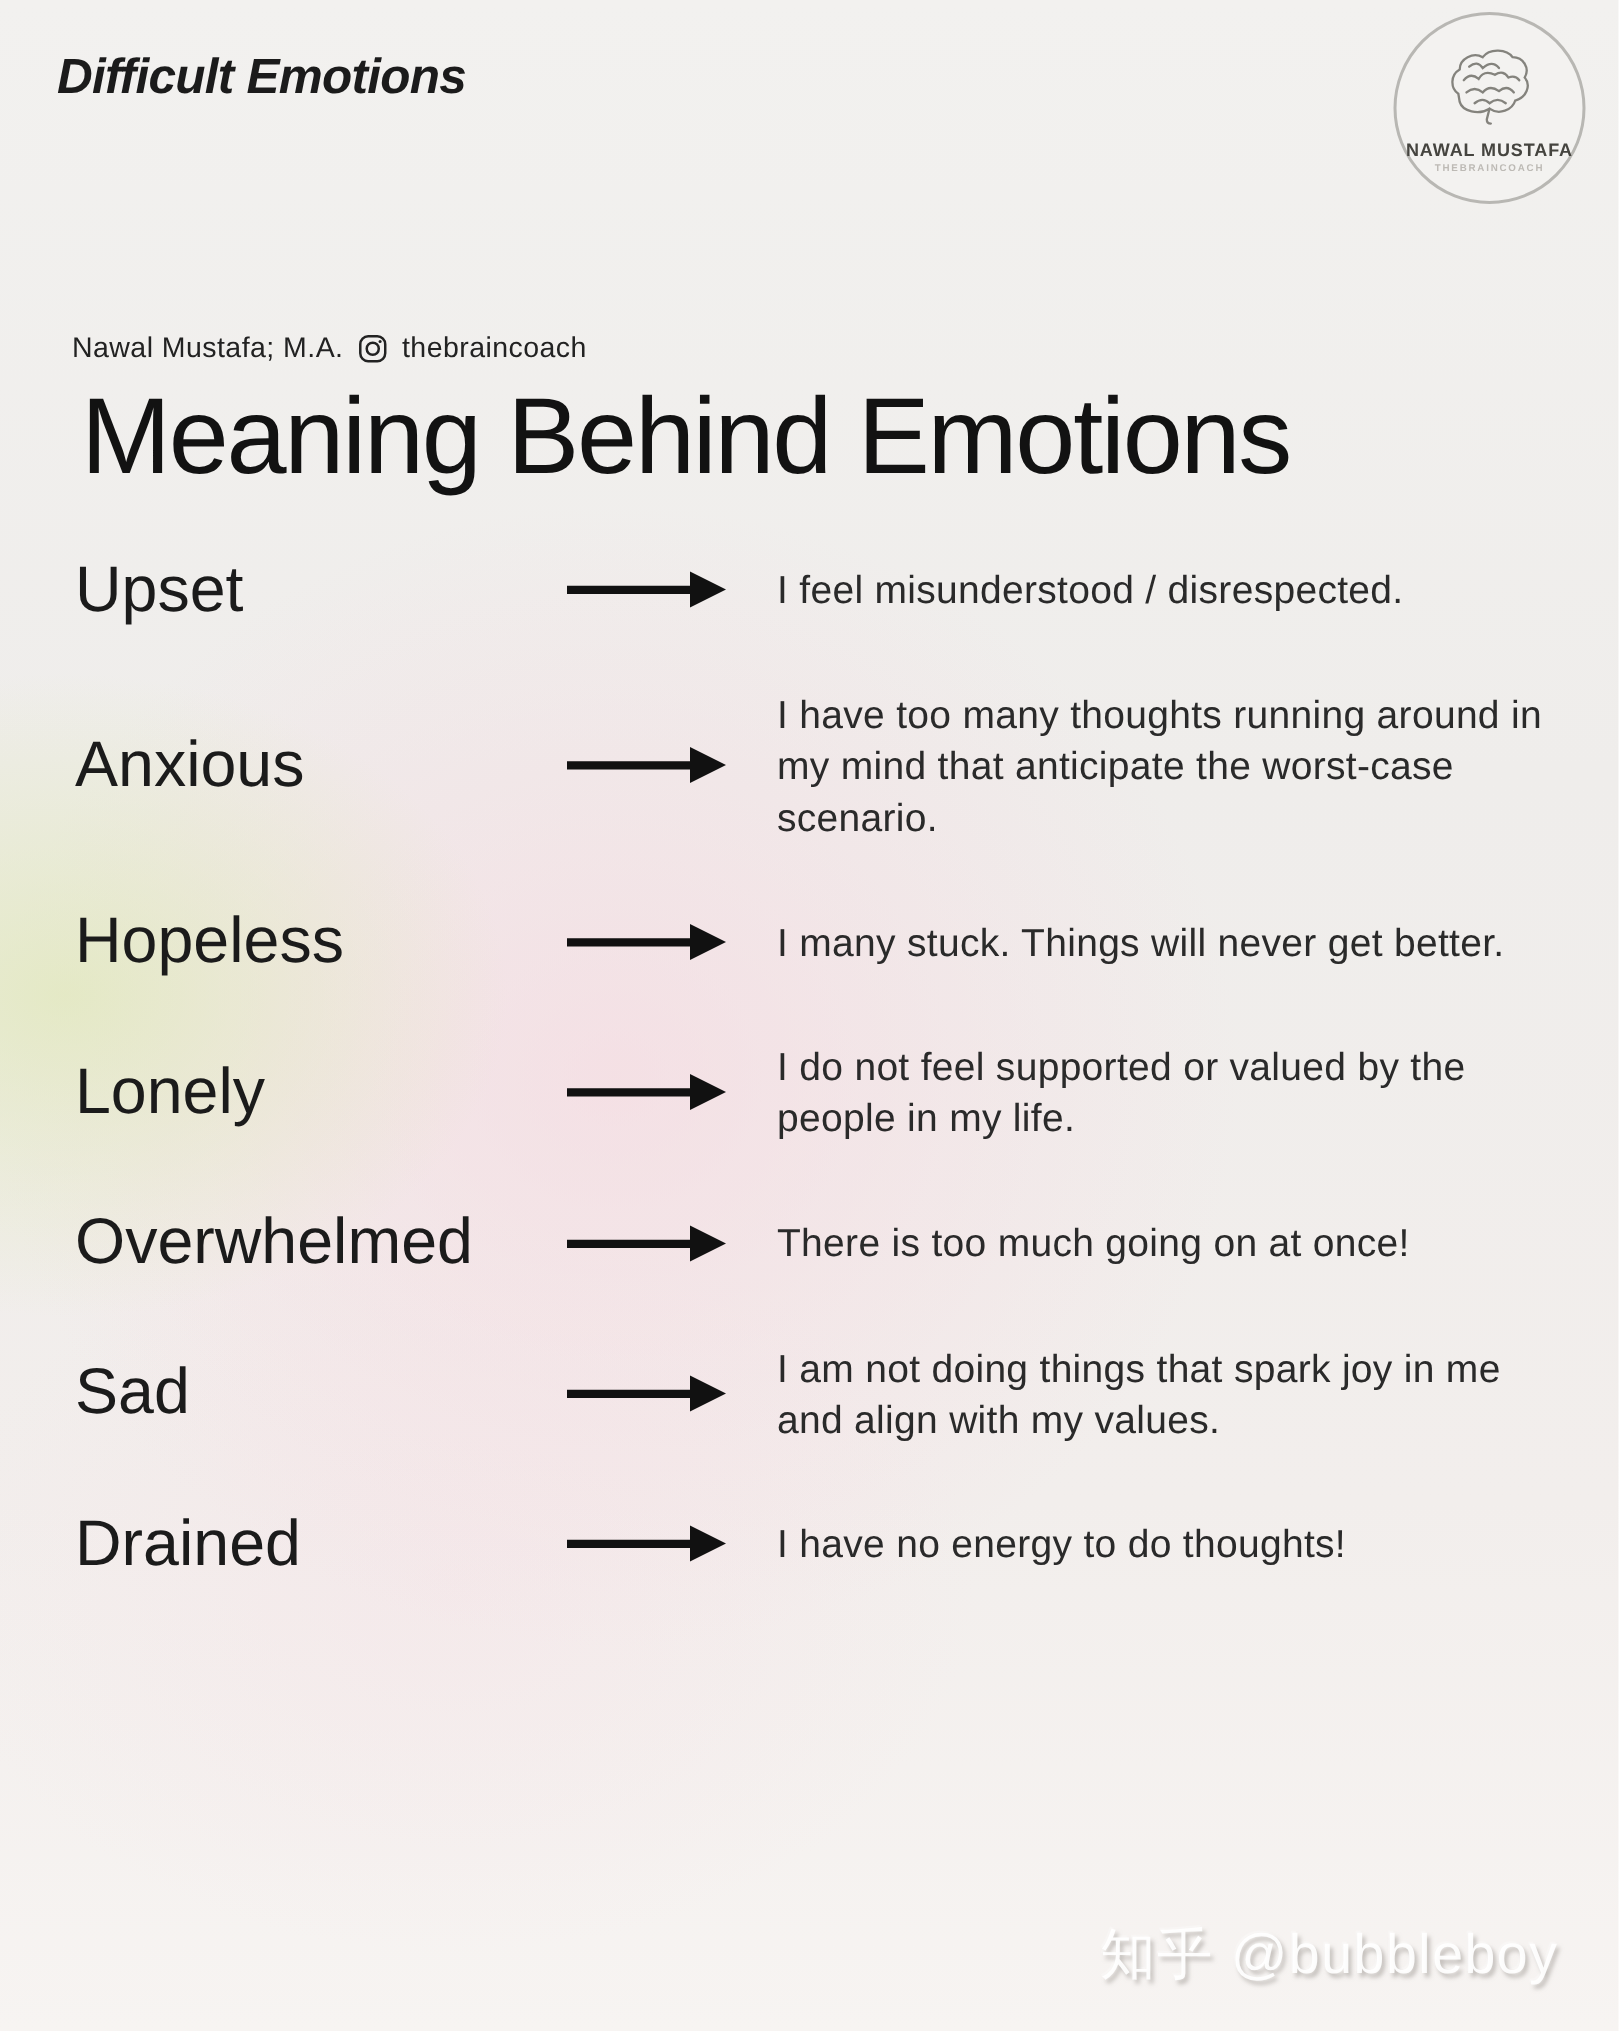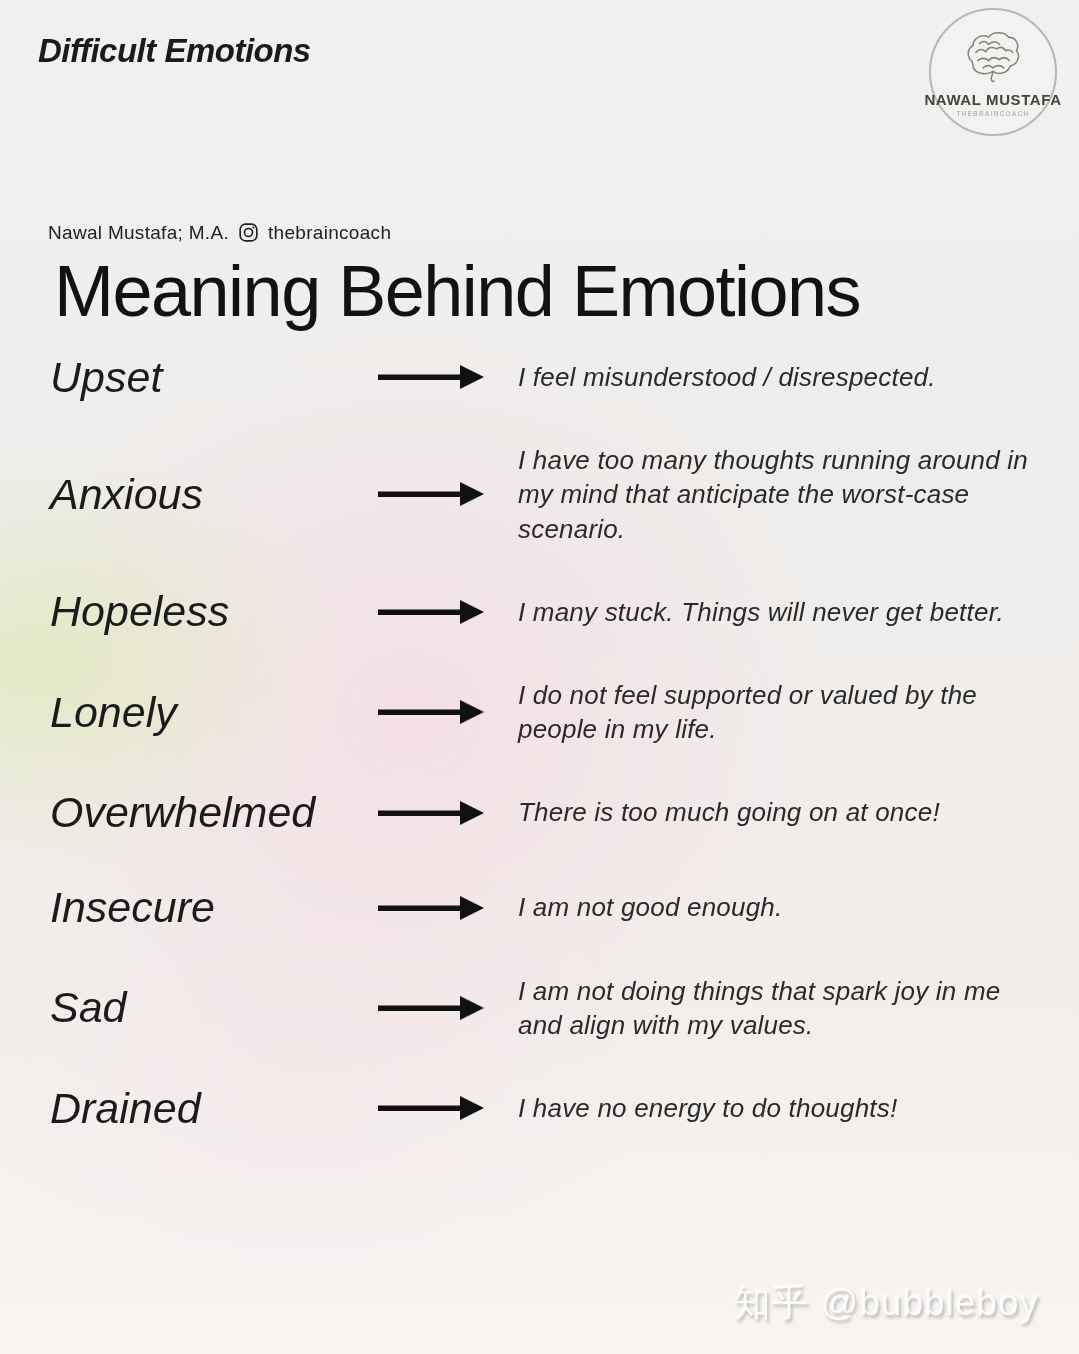--- a/index.html
+++ b/index.html
@@ -26,21 +26,21 @@
   .logo {
     position: absolute; right: 22px; top: 8px;
     width: 128px; height: 128px; border-radius: 50%;
     border: 2px solid #b8b7b3;
     background: #f3f2f0;
     display: flex; flex-direction: column; align-items: center; justify-content: center;
     gap: 2px;
   }
   .logo .brain { margin-top: 2px; }
   .logo .logo-name {
-    font-size: 15px; font-weight: 700; letter-spacing: 0.6px; color: #45443f;
+    font-size: 12px; font-weight: 700; letter-spacing: 0.6px; color: #45443f;
     white-space: nowrap;
   }
   .logo .logo-sub {
     font-size: 6.5px; font-weight: 700; letter-spacing: 1.2px; color: #bdbab5;
     white-space: nowrap;
   }
 
   
   .attribution {
     position: absolute; left: 48px; top: 222px;
@@ -49,22 +49,22 @@
   }
   .attribution .ig { display: inline-flex; }
   .main-title {
     position: absolute; left: 54px; top: 250px;
     font-size: 72px; font-weight: 400; letter-spacing: -1.5px; color: #121212;
     white-space: nowrap;
   }
 
   
   .rows {
-    position: absolute; left: 50px; right: 38px; top: 348px;
-    display: flex; flex-direction: column; gap: 37px; font-style: italic;
+    position: absolute; left: 50px; right: 38px; top: 364px;
+    display: flex; flex-direction: column; gap: 37px;
   }
   .row {
     display: grid;
     grid-template-columns: 328px 140px 1fr;
     align-items: center;
     min-height: 58px;
   }
   .emotion {
     font-size: 43px; font-weight: 400; color: #1b1b1b; letter-spacing: 0;
     white-space: nowrap;
@@ -170,30 +170,20 @@
     <div class="emotion">Overwhelmed</div>
     <div class="arrow">
       <svg width="106" height="28" viewBox="0 0 106 28">
           <rect x="0" y="11.5" width="84" height="5.5" fill="#111"></rect>
           <polygon points="82,2 106,14 82,26" fill="#111"></polygon>
         </svg>
     </div>
     <div class="meaning">There is too much going on at once!</div>
   </div>
 
-  <div class="row">
-    <div class="emotion">Insecure</div>
-    <div class="arrow">
-      <svg width="106" height="28" viewBox="0 0 106 28">
-          <rect x="0" y="11.5" width="84" height="5.5" fill="#111"></rect>
-          <polygon points="82,2 106,14 82,26" fill="#111"></polygon>
-        </svg>
-    </div>
-    <div class="meaning">I am not good enough.</div>
-  </div>
 
   <div class="row">
     <div class="emotion">Sad</div>
     <div class="arrow">
       <svg width="106" height="28" viewBox="0 0 106 28">
           <rect x="0" y="11.5" width="84" height="5.5" fill="#111"></rect>
           <polygon points="82,2 106,14 82,26" fill="#111"></polygon>
         </svg>
     </div>
     <div class="meaning">I am not doing things that spark joy in me and align with my values.</div>

